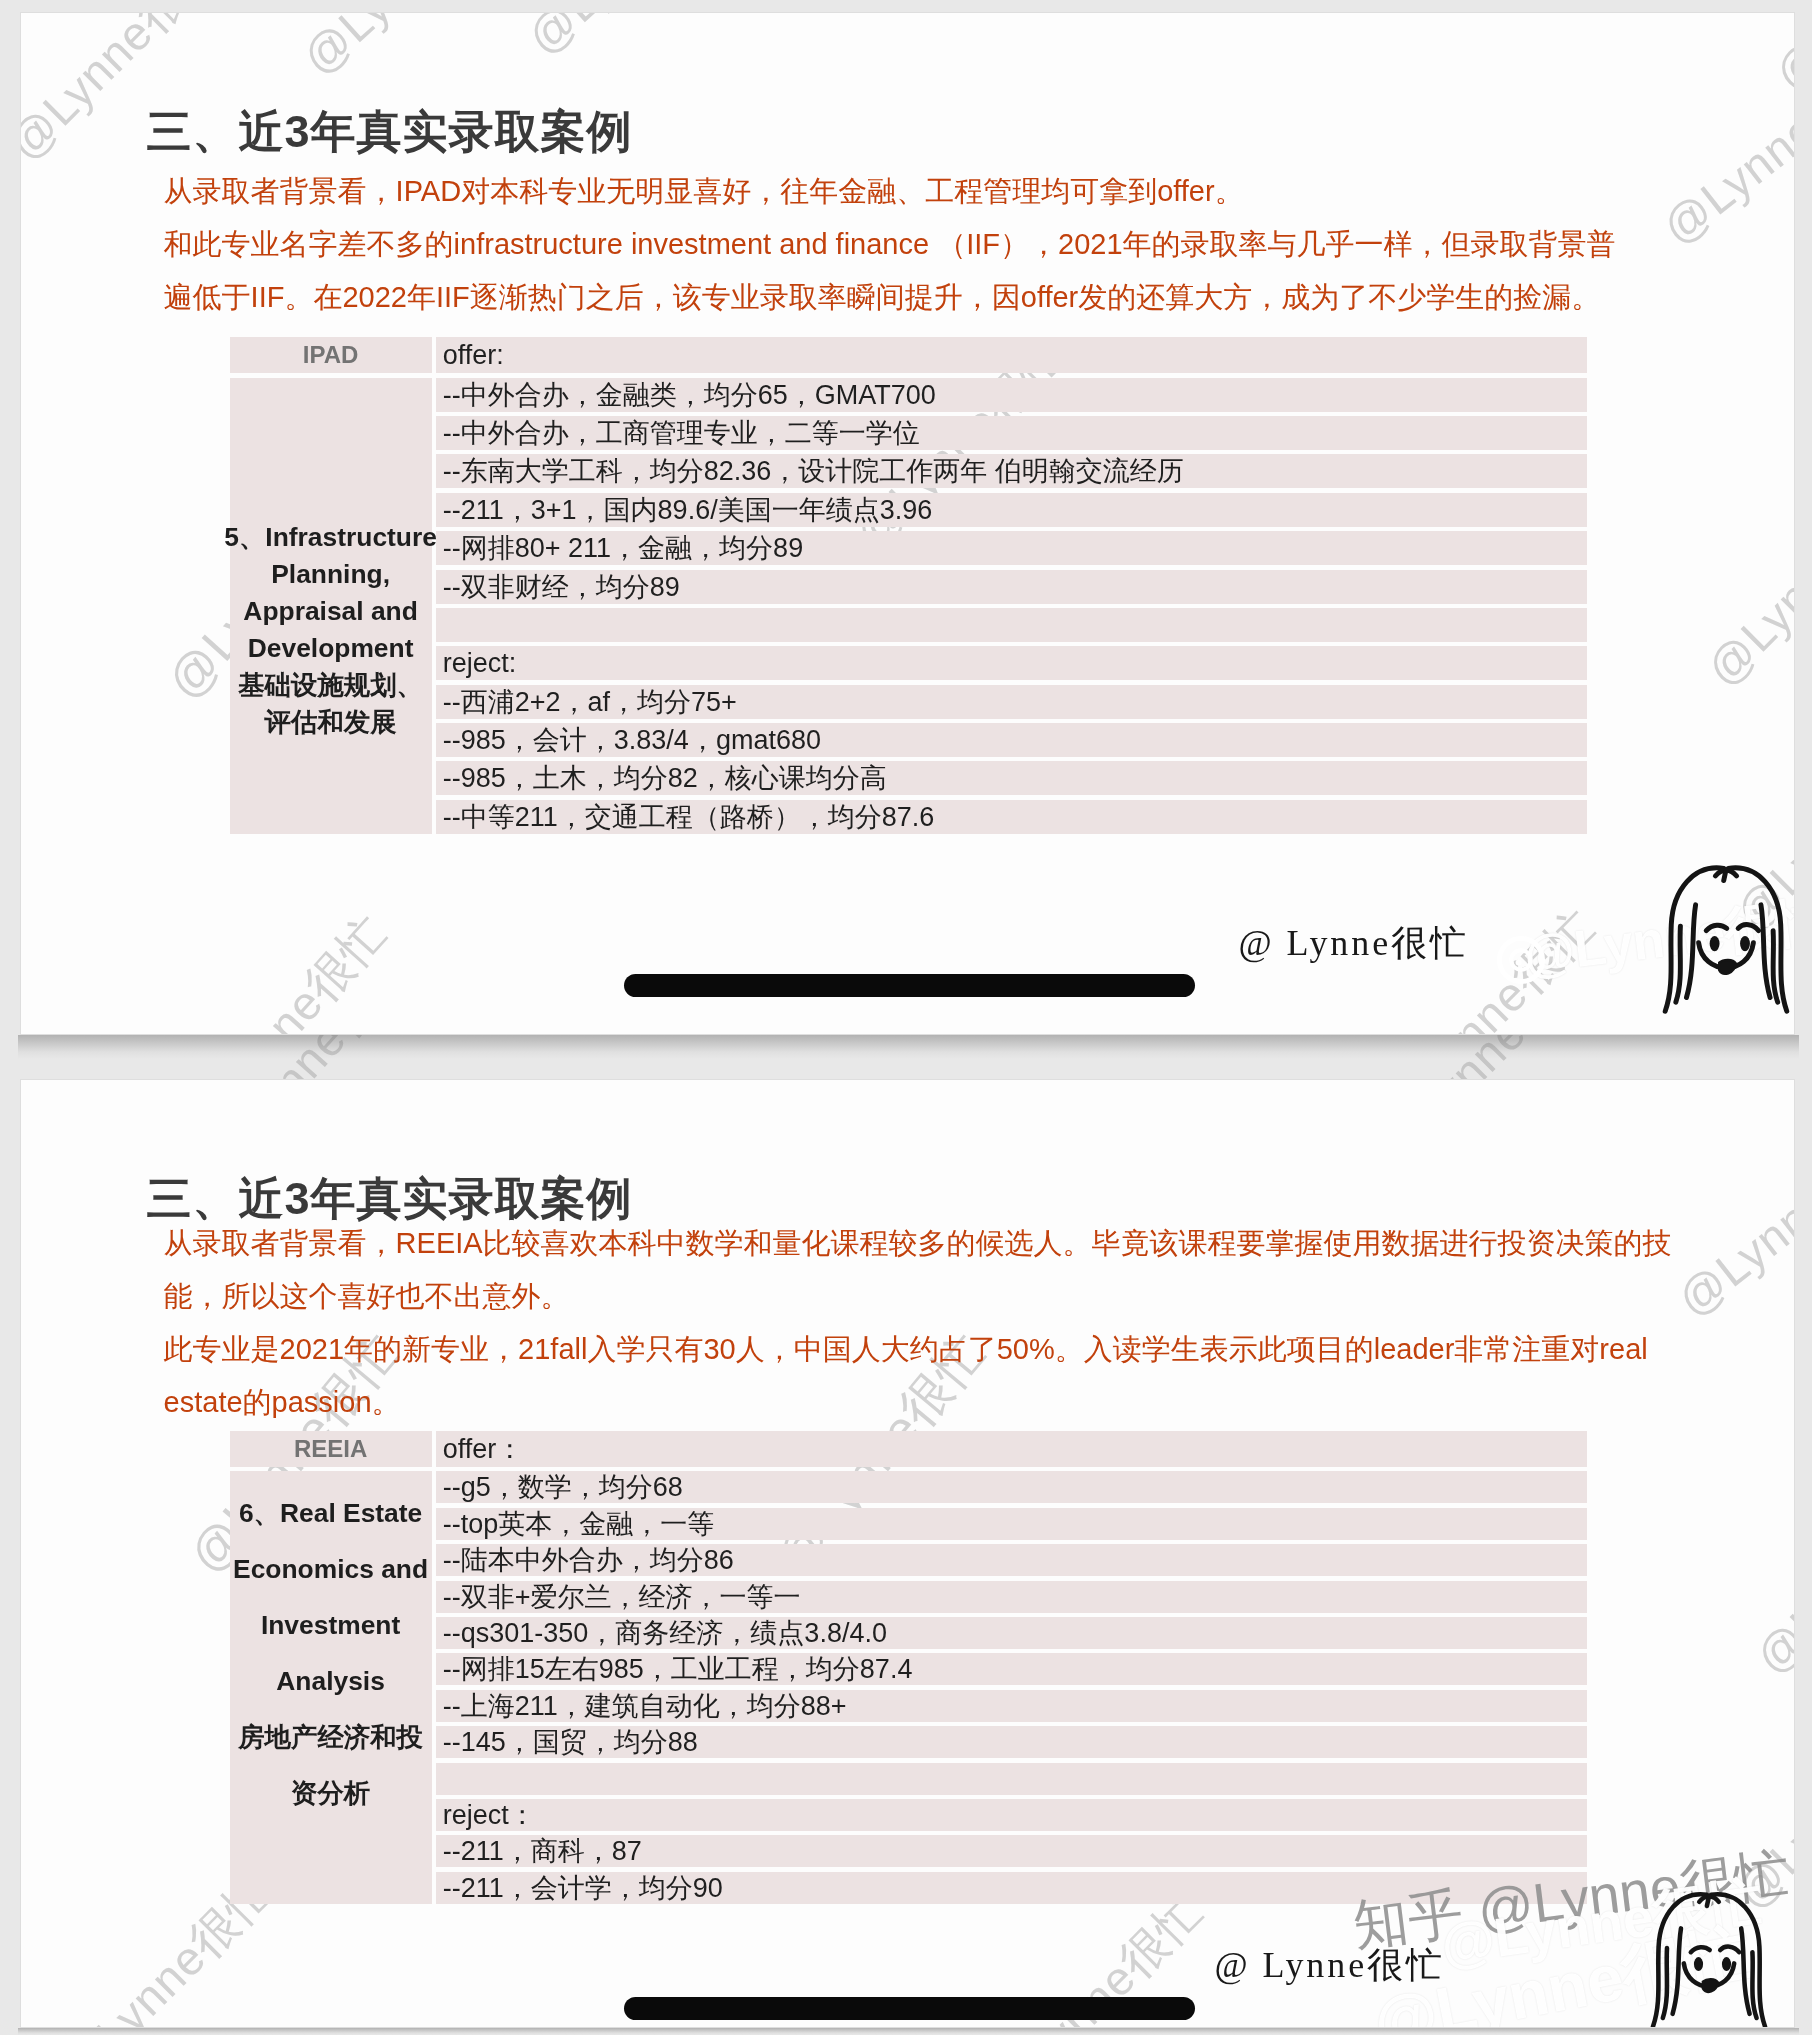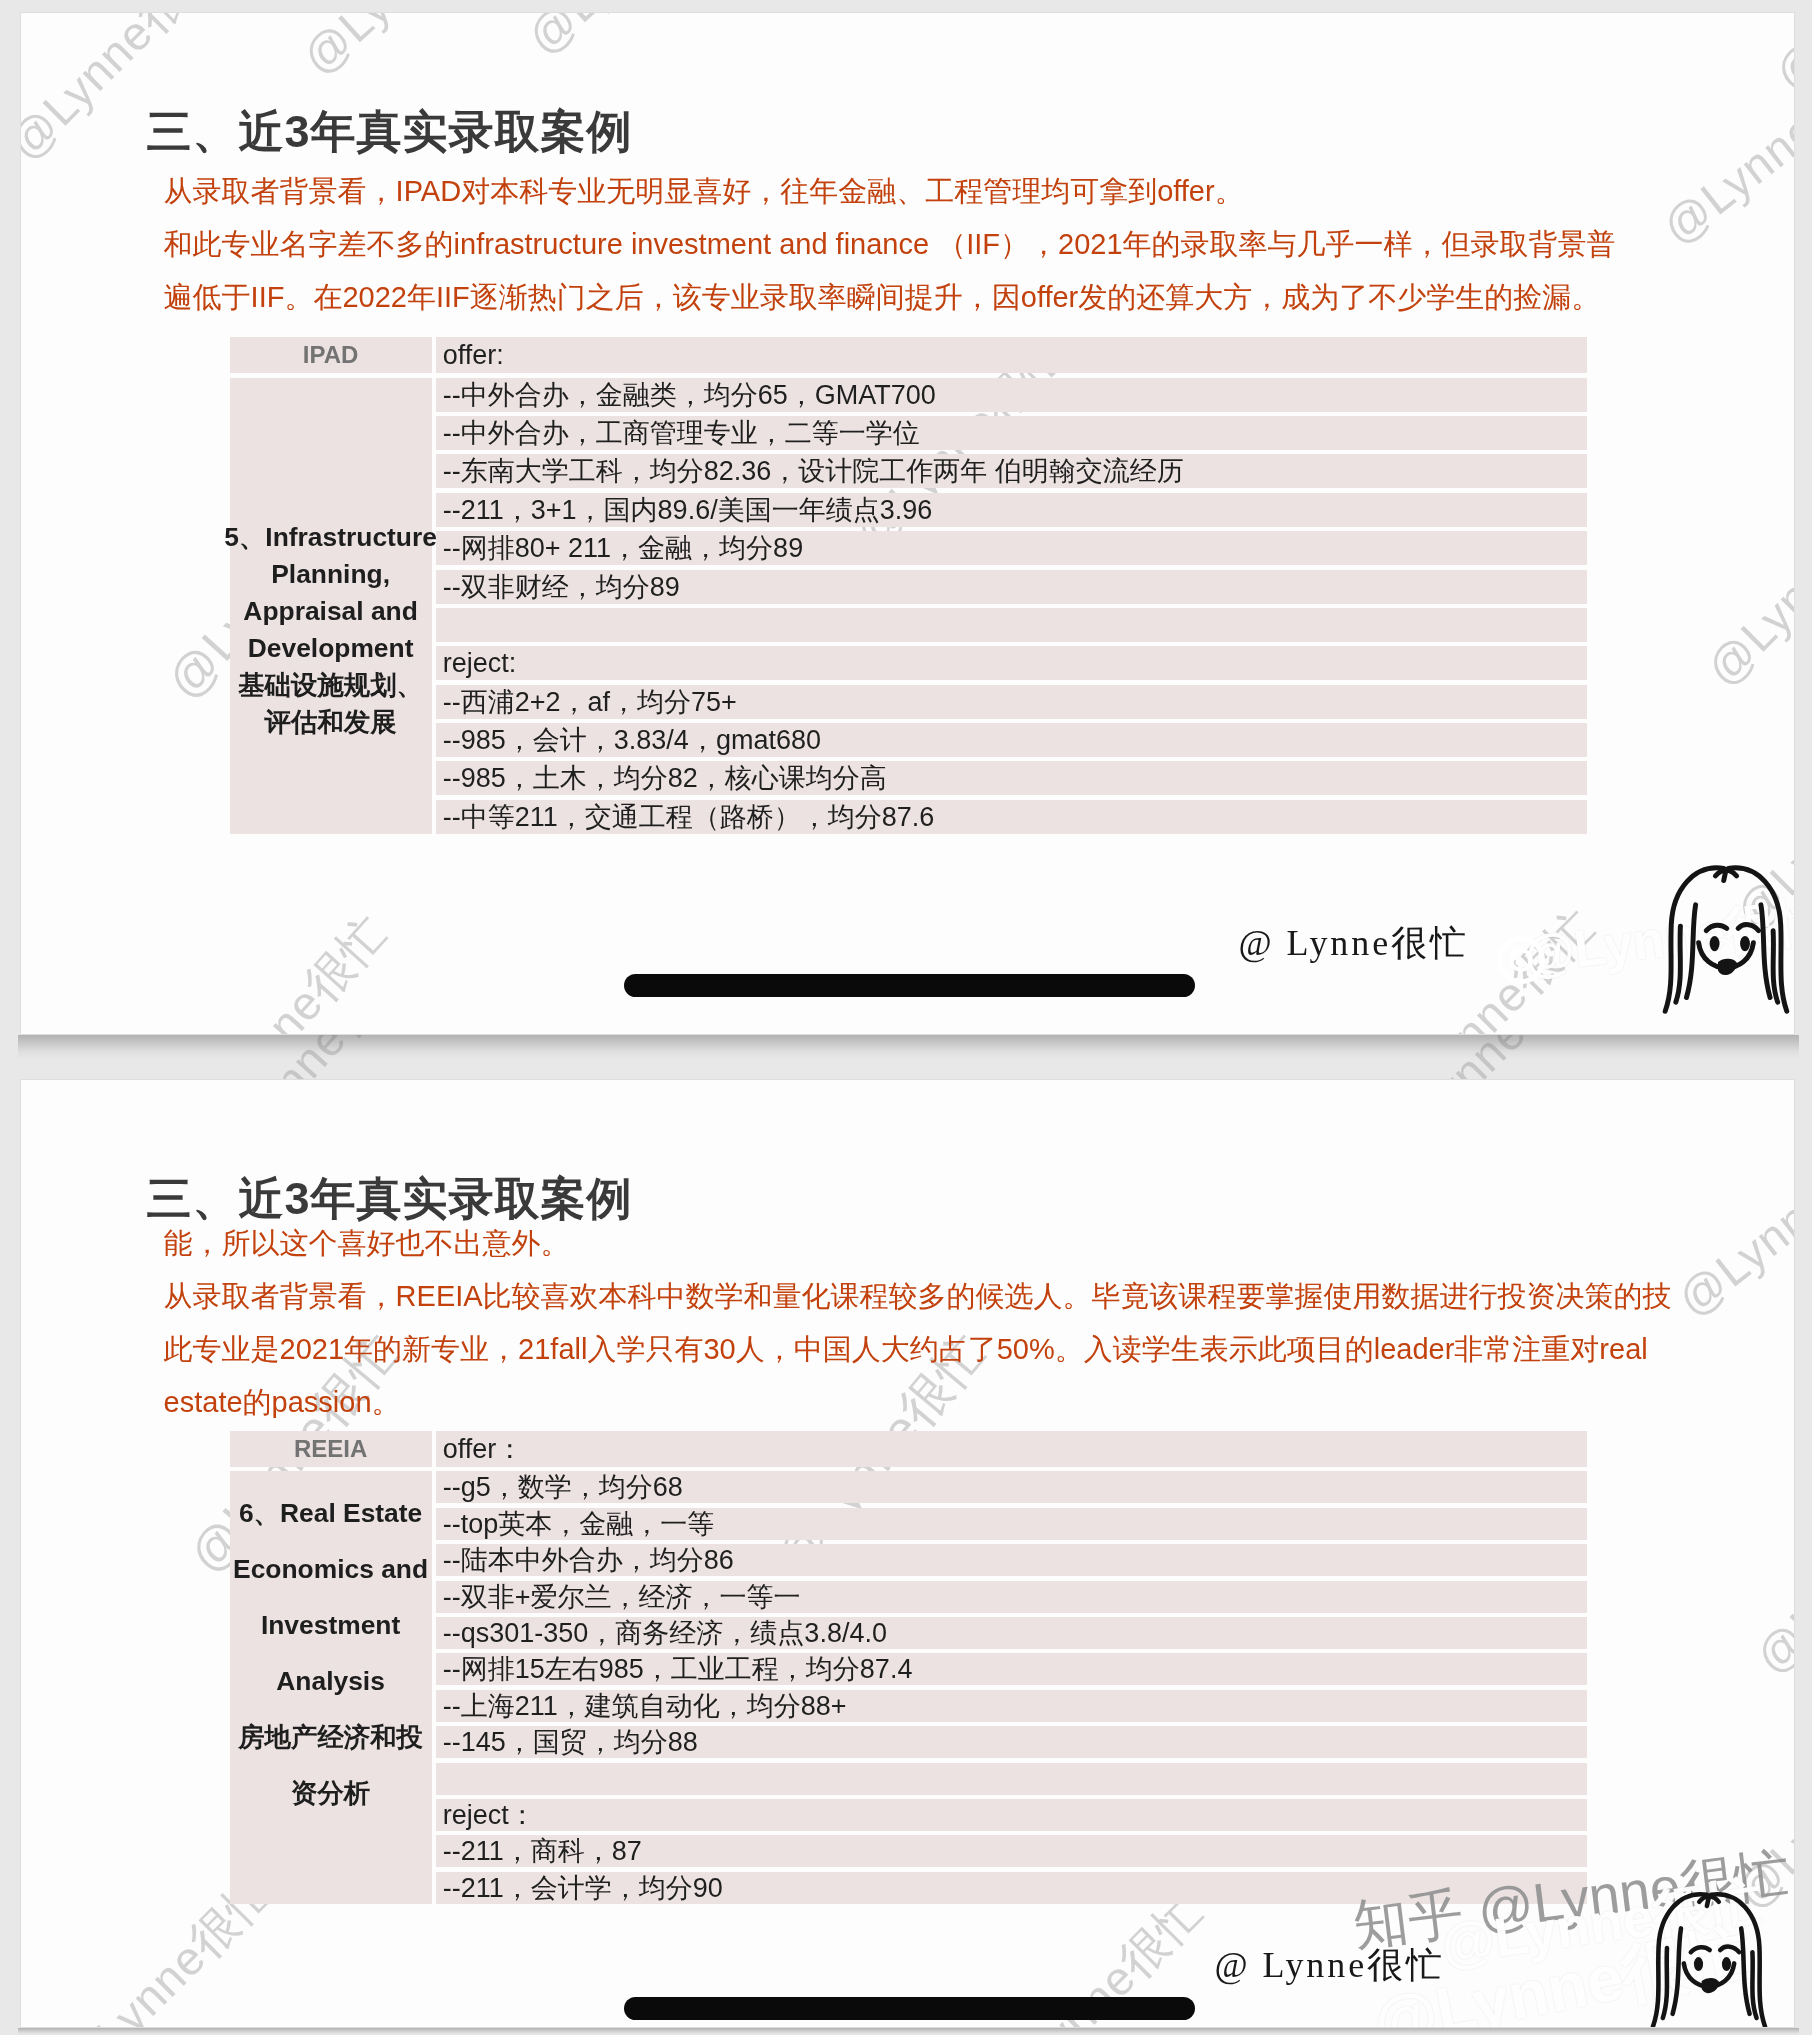--- a/index.html
+++ b/index.html
@@ -188,22 +188,22 @@
         <div class="wm-gray" style="left: 714px; top: 340px; font-size: 50px; transform: rotate(-50deg);">@Lynne很忙</div>
         <div class="wm-gray" style="left: 1703px; top: 457px; font-size: 47px; transform: rotate(-45deg);">@Lynne很忙</div>
         <div class="wm-gray" style="left: 1683px; top: 692px; font-size: 47px; transform: rotate(-45deg);">@Lynne很忙</div>
         <div class="wm-gray" style="left: 9.8px; top: 868px; font-size: 47px; transform: rotate(-45deg);">@Lynne很忙</div>
         <div class="wm-gray" style="left: 939px; top: 888px; font-size: 47px; transform: rotate(-45deg);">@Lynne很忙</div>
       </div>
 
     <div class="title">三、近3年真实录取案例</div>
 
     <div class="para">
+        <div class="pline">从录取者背景看，REEIA比较喜欢本科中数学和量化课程较多的候选人。毕竟该课程要掌握使用数据进行投资决策的技</div>
         <div class="pline">能，所以这个喜好也不出意外。</div>
-        <div class="pline">从录取者背景看，REEIA比较喜欢本科中数学和量化课程较多的候选人。毕竟该课程要掌握使用数据进行投资决策的技</div>
         <div class="pline">此专业是2021年的新专业，21fall入学只有30人，中国人大约占了50%。入读学生表示此项目的leader非常注重对real</div>
         <div class="pline">estate的passion。</div>
       </div>
 
     <div class="tbl">
       <div class="tl">
         <div class="tl-head">REEIA</div>
         <div class="tl-body">
             <div class="pl">6、Real Estate</div>
             <div class="pl">Economics and</div>

